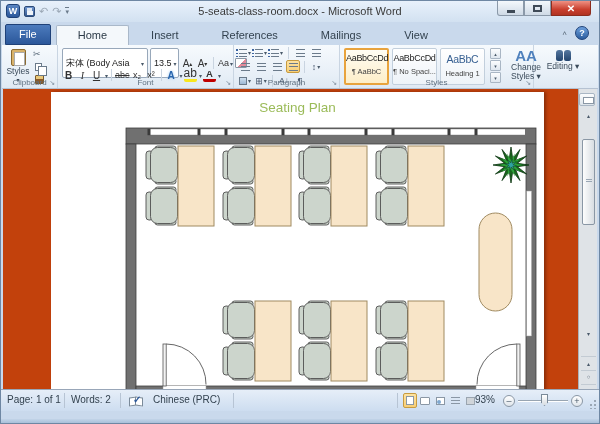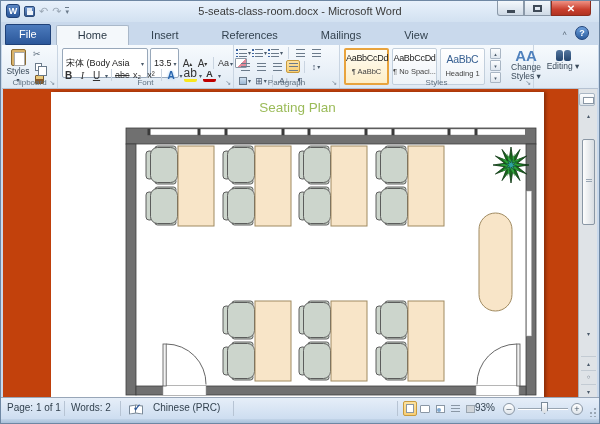--- a/index.html
+++ b/index.html
@@ -90,21 +90,21 @@
   #plan{position:absolute;left:0;top:0}
   .vscroll{position:absolute;right:0;top:0;bottom:0;width:19px;background:#dfe3e7;border-left:1px solid #aab2ba}
   .rulerbtn{position:absolute;right:1px;top:3px;width:16px;height:13px;background:linear-gradient(#fbfcfd,#dde4ea);border:1px solid #a9b6c4;border-radius:2px}
   .rulerbtn::before{content:"";position:absolute;left:3px;top:3px;width:9px;height:5px;background:#fff;border:1px solid #8a97a5}
   .sarrow{position:absolute;left:2px;width:15px;height:13px;display:flex;align-items:center;justify-content:center;font-size:6px;color:#4a5a6a}
   .sthumb{position:absolute;left:3px;width:13px;border:1px solid #8a97a5;border-radius:2px;background:linear-gradient(90deg,#fdfdfd,#d8dde2);}
   .sthumb::before{content:"";position:absolute;left:3px;top:46%;width:6px;height:5px;background:repeating-linear-gradient(to bottom,#9aa7b5 0 1px,transparent 1px 2.5px)}
   .browse{position:absolute;left:2px;bottom:2px;width:15px;display:flex;flex-direction:column;gap:1px}
   .bbtn{height:13px;display:flex;align-items:center;justify-content:center;font-size:6px;color:#4a5a6a;border-top:1px solid #c3cbd3}
   
-  .statusbar{position:absolute;left:0;right:0;bottom:4px;height:22px;background:linear-gradient(#e6eef8,#cdddf0);border-top:1px solid #98a6b8;font-size:10px;color:#33424f}
+  .statusbar{position:absolute;left:0;right:0;bottom:12px;height:22px;background:linear-gradient(#e6eef8,#cdddf0);border-top:1px solid #98a6b8;font-size:10px;color:#33424f}
   .sseg{position:absolute;top:4px}
   .ssep{position:absolute;top:3px;width:1px;height:15px;background:#b7c4d4}
   .spell{position:absolute;width:13px;height:10px}
   .spell::before{content:"";position:absolute;left:0;top:1px;width:6px;height:7px;background:#fff;border:1px solid #7a8a9a;transform:skewY(-8deg)}
   .spell::after{content:"";position:absolute;left:6px;top:1px;width:6px;height:7px;background:#fff;border:1px solid #7a8a9a;transform:skewY(8deg)}
   .spellck{position:absolute;left:4px;top:-2px;color:#2b579a;font-size:10px;font-weight:bold;z-index:2}
   .viewbtns{position:absolute;top:3px;display:flex;gap:1px}
   .vbtn{width:14px;height:15px;border:1px solid transparent;border-radius:2px;display:flex;align-items:center;justify-content:center}
   .vbtn.sel{background:linear-gradient(#fde2a0,#f8cf77);border-color:#c79b3f}
   .vpage{width:8px;height:9px;background:#fff;border:1px solid #8a97a5}

